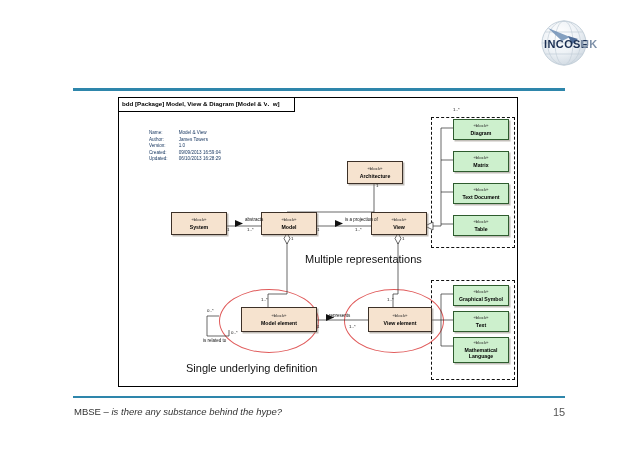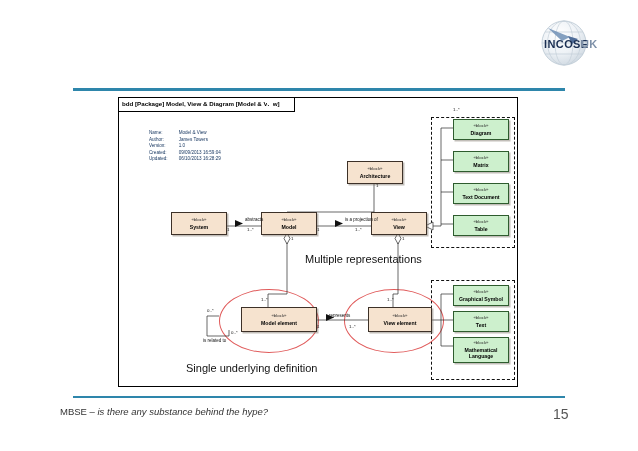--- a/index.html
+++ b/index.html
@@ -23,26 +23,26 @@
 
   
   .logo{position:absolute;left:508px;top:18px;width:112px;height:52px;}
   .logo svg{display:block;}
 
   
   .footer-rule{
     position:absolute;left:73px;top:396px;width:492px;height:2px;background:#2e86ab;
   }
   .footer-text{
-    position:absolute;left:60px;top:406px;
+    position:absolute;left:74px;top:406px;
     font-size:9.5px;color:#333;white-space:nowrap;text-align:right;
   }
   .footer-text i{font-style:italic;}
   .page-num{
-    position:absolute;left:553px;top:406px;font-size:14px;color:#555;
+    position:absolute;left:553px;top:406px;font-size:11px;color:#555;
   }
 
   
   .dgm{
     position:absolute;left:118px;top:97px;width:398px;height:288px;
     border:1px solid #000;background:#fff;
   }
   .dgm-header{
     position:absolute;left:0;top:0;height:11px;
     border-right:1px solid #000;border-bottom:1px solid #000;

